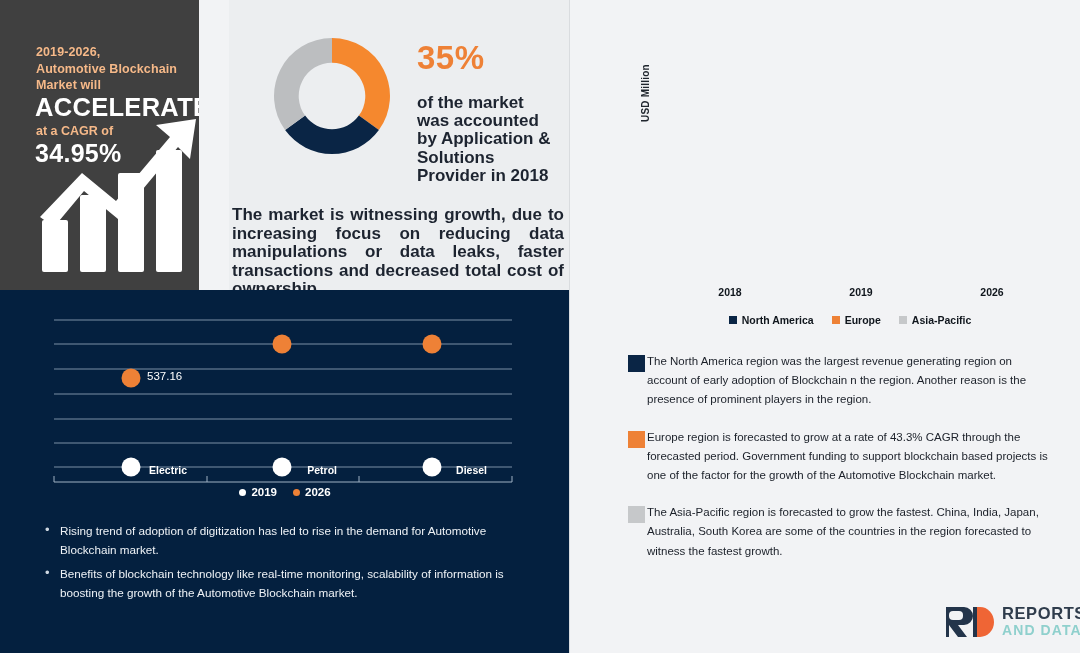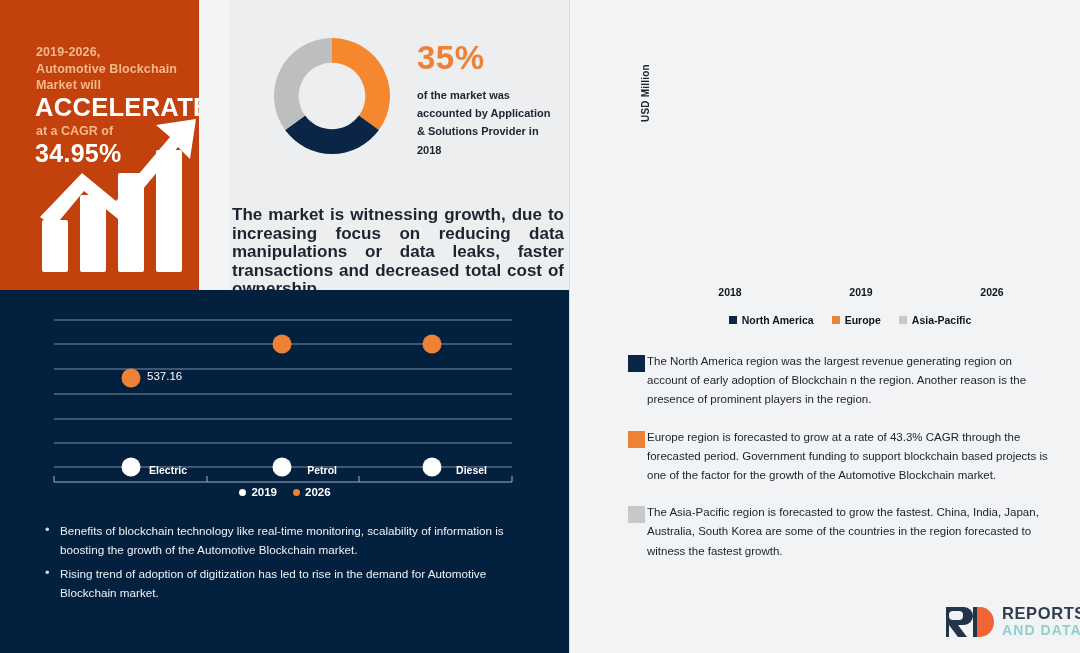--- a/index.html
+++ b/index.html
@@ -12,21 +12,21 @@
     position:relative;
   }
   #root{position:relative;width:1080px;height:653px;}
 
   
   .left-pane{position:absolute;left:0;top:0;width:570px;height:653px;background:#f2f3f5;}
 
   
   .accel-panel{
     position:absolute;left:0;top:0;width:199px;height:290px;
-    background:#c2410c;overflow:hidden;
+    background:#404040;overflow:hidden;
   }
   .accel-line{
     position:absolute;left:36px;color:#f6b989;
     font-size:12.5px;line-height:16.5px;font-weight:600;
     letter-spacing:.1px;text-shadow:0 1px 1px rgba(0,0,0,.07);
   }
   .accel-l1{top:44px;width:170px;}
   .accel-big{
     position:absolute;left:35px;top:93px;
     font-size:25.5px;font-weight:700;color:#ffffff;letter-spacing:.3px;
@@ -37,21 +37,21 @@
     font-size:25px;font-weight:800;color:#ffffff;letter-spacing:.3px;
   }
   .accel-art{position:absolute;left:30px;top:95px;width:180px;height:185px;}
 
   
   .donut-block{position:absolute;left:229px;top:0;width:341px;height:290px;background:#eceef0;}
   .donut-wrap{position:absolute;left:38px;top:28px;width:130px;height:136px;}
   .donut-svg{display:block;width:130px;height:136px;}
   .pct-col{position:absolute;left:188px;top:38px;width:140px;}
   .pct-big{font-size:33px;font-weight:800;color:#ee8136;letter-spacing:.5px;line-height:40px;}
-  .pct-sub{font-size:11px;font-weight:700;color:#1d2430;line-height:18.2px;margin-top:8px;}
+  .pct-sub{font-size:17px;font-weight:700;color:#1d2430;line-height:18.2px;margin-top:16px;}
   .market-note{
     position:absolute;left:3px;top:206px;width:332px;
     font-size:17px;font-weight:700;color:#1d2430;line-height:18.6px;
     text-align:justify;
   }
 
   
   .navy-pane{
     position:absolute;left:0;top:290px;width:570px;height:363px;background:#04203f;
   }
@@ -208,22 +208,22 @@
           <span class="dlg-dot" style="background:#ffffff;"></span>
           <span>2019</span>
         </span>
         <span class="dlg">
           <span class="dlg-dot" style="background:#ee8136;"></span>
           <span>2026</span>
         </span>
       </div>
 
       <div class="bullets">
+        <div class="bullet">Rising trend of adoption of digitization has led to rise in the demand for Automotive Blockchain market.</div>
         <div class="bullet">Benefits of blockchain technology like real-time monitoring, scalability of information is boosting the growth of the Automotive Blockchain market.</div>
-        <div class="bullet">Rising trend of adoption of digitization has led to rise in the demand for Automotive Blockchain market.</div>
       </div>
     </div>
   </div>
 
   <div class="divider"></div>
 
   <div class="right-pane">
 
     <div class="bar-chart">
       <div class="ylabel">USD Million</div>

